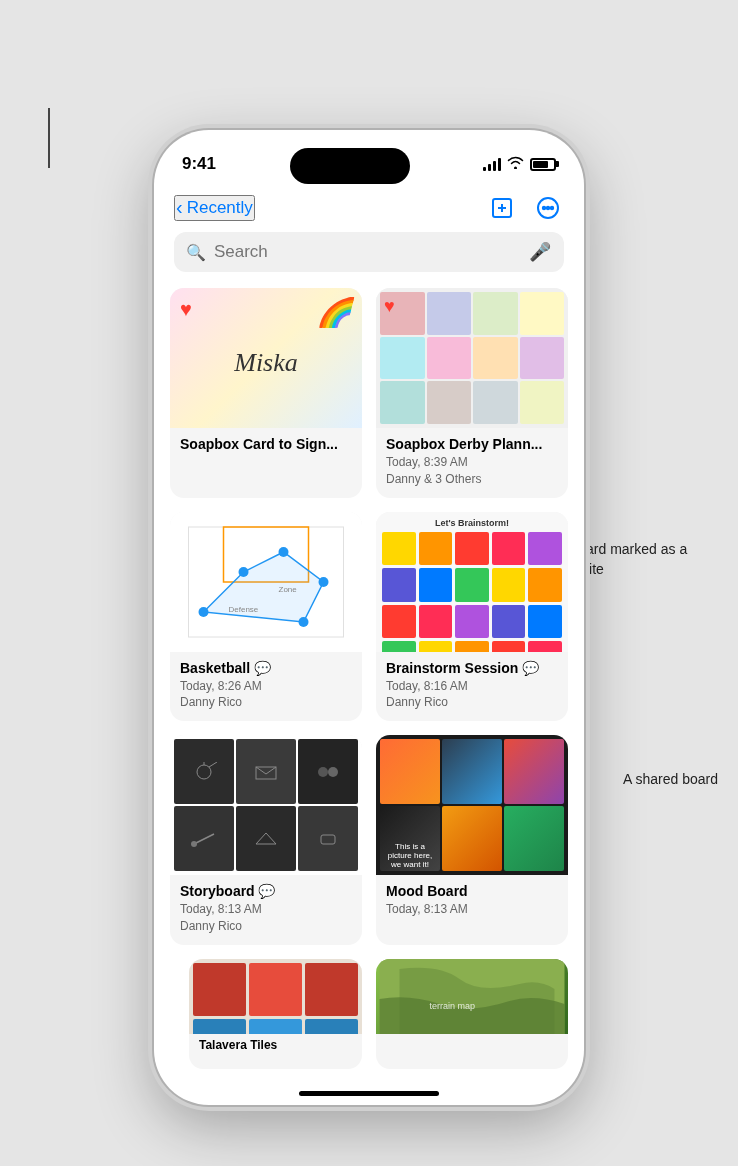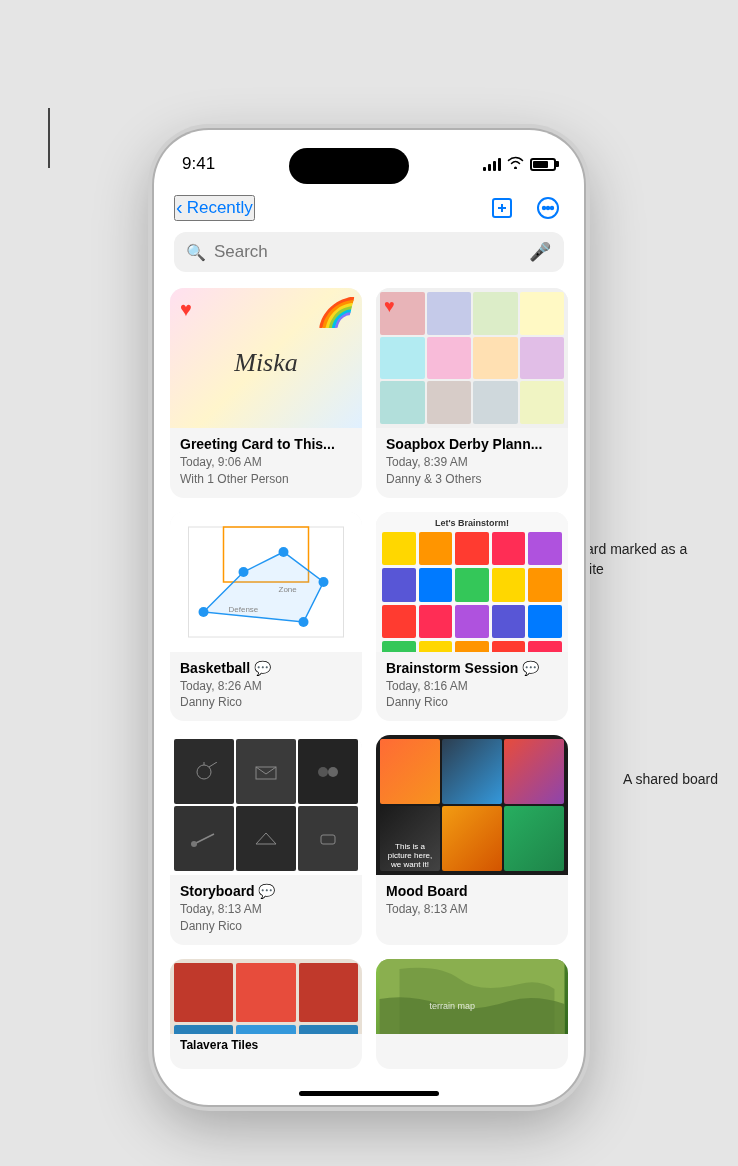--- a/index.html
+++ b/index.html
@@ -119,21 +119,21 @@
     .status-bar {
       display: flex;
       justify-content: space-between;
       align-items: center;
       padding: 14px 28px 0;
       height: 54px;
     }
 
     .status-time {
       font-size: 17px;
-      font-weight: 400;
+      font-weight: 700;
       color: #000;
     }
 
     .status-icons {
       display: flex;
       align-items: center;
       gap: 6px;
     }
 
     .signal-bars {
@@ -543,25 +543,21 @@
     <div class="boards-grid">
 
       <div class="board-card">
         <div class="board-thumbnail thumb-greeting">
           <span class="favorite-heart">♥</span>
           <span class="rainbow-art">🌈</span>
           <span style="font-family:Georgia,serif;font-size:26px;font-style:italic;color:#333;z-index:1;margin-top:10px;">Miska</span>
         </div>
         <div class="board-info">
           <div class="board-title">
-            <span>Greeting Card to This...</span>
-          </div>
-          <div class="board-meta">
-            <span>Today, 9:06 AM</span><br>
-            <span>With 1 Other Person</span>
+            <span>Soapbox Card to Sign...</span>
           </div>
         </div>
       </div>
 
       <div class="board-card">
         <div class="board-thumbnail thumb-soapbox">
           <span class="favorite-heart" style="position:absolute;top:8px;left:8px;font-size:18px;color:#FF3B30;z-index:2;">♥</span>
           <div class="soap-cell" style="background:#e8b4b8;"></div>
           <div class="soap-cell" style="background:#c5cae9;"></div>
           <div class="soap-cell" style="background:#dcedc8;"></div>
@@ -720,21 +716,21 @@
         <div class="board-info">
           <div class="board-title">
             <span>Mood Board</span>
           </div>
           <div class="board-meta">
             <span>Today, 8:13 AM</span>
           </div>
         </div>
       </div>
 
-      <div class="board-card" style="height:110px;overflow:hidden;">
+      <div class="board-card" style="height:110px;overflow:hidden;margin-left:19px;">
         <div class="board-thumbnail thumb-talavera" style="height:75px;">
           <div class="tal-cell" style="background:#c0392b;"></div>
           <div class="tal-cell" style="background:#e74c3c;"></div>
           <div class="tal-cell" style="background:#c0392b;"></div>
           <div class="tal-cell" style="background:#2980b9;"></div>
           <div class="tal-cell" style="background:#3498db;"></div>
           <div class="tal-cell" style="background:#2980b9;"></div>
 
         </div>
         <div class="board-info" style="padding:4px 10px;">

